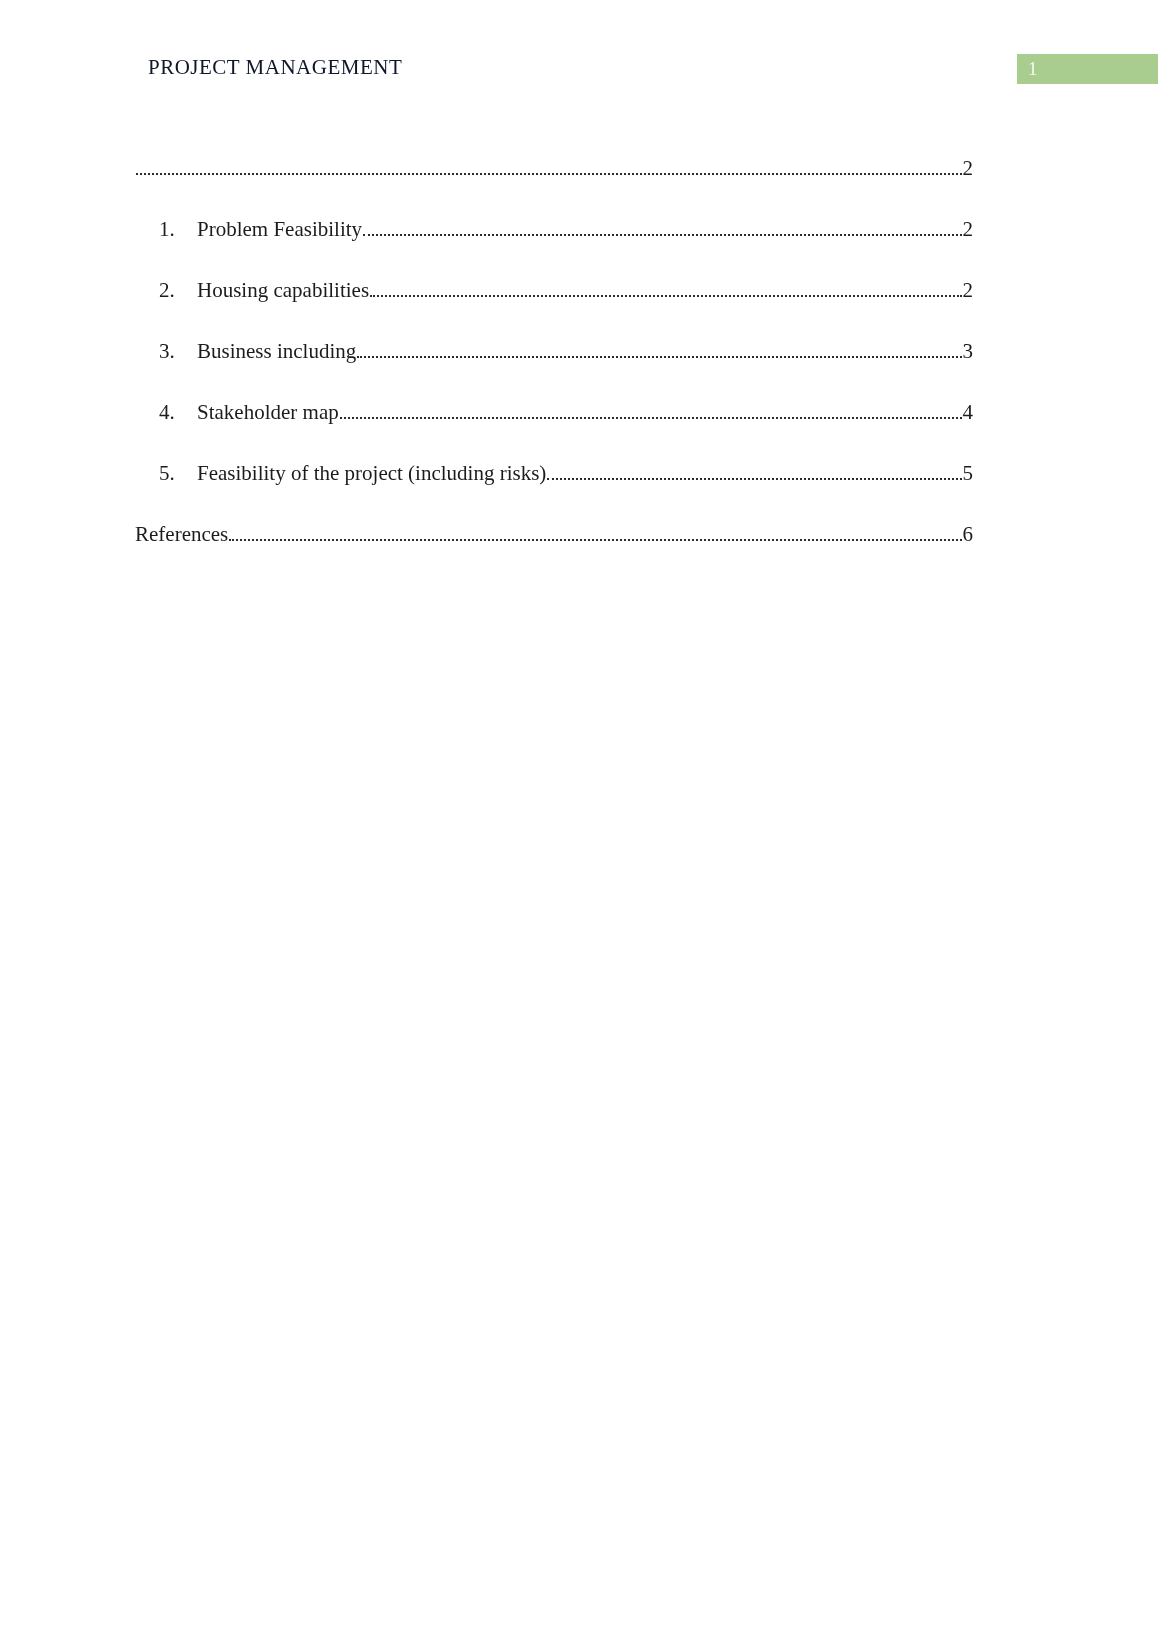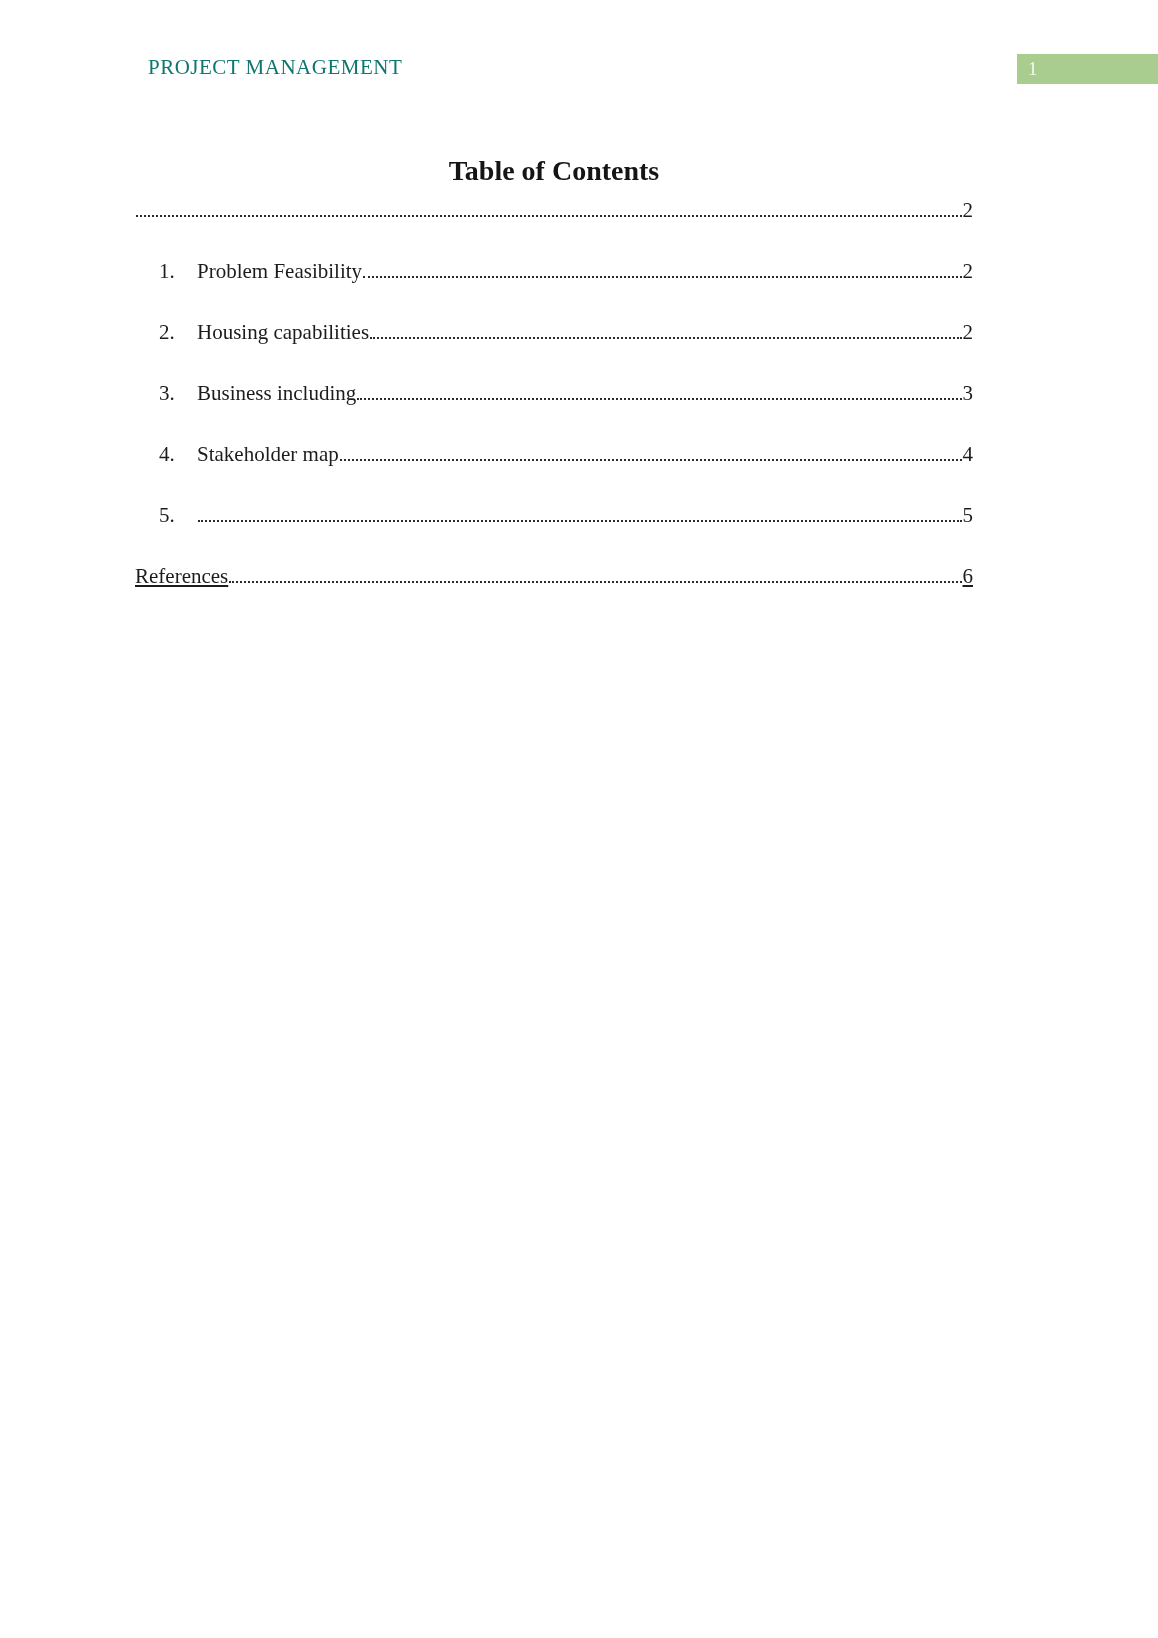--- a/index.html
+++ b/index.html
@@ -16,21 +16,21 @@
     color: #1c1c1c;
     overflow: hidden;
   }
   
   .running-header-title {
     position: absolute;
     top: 55px;
     left: 148px;
     font-size: 21px;
     letter-spacing: 0.5px;
-    color: #0f766e;
+    color: #0f172a;
     white-space: nowrap;
   }
   .page-number-badge {
     position: absolute;
     top: 54px;
     left: 1017px;
     width: 141px;
     height: 30px;
     box-sizing: border-box;
     background: #a8cd8e; 
@@ -53,21 +53,21 @@
     font-weight: bold;
     color: #151515;
   }
   .toc-row {
     display: flex;
     font-size: 21px;
     line-height: 26px;
     margin-bottom: 35px;
     cursor: pointer;
   }
-  .toc-row:last-child { margin-bottom: 0; text-decoration: underline; }
+  .toc-row:last-child { margin-bottom: 0; }
   .toc-num {
     flex: 0 0 62px;
     box-sizing: border-box;
     padding-left: 24px;
   }
   .toc-label {
     white-space: nowrap;
   }
   .toc-leader {
     flex: 1 1 auto;
@@ -84,21 +84,20 @@
 <body>
 
 <div class="page">
 
   <span class="running-header-title">PROJECT MANAGEMENT</span>
 
   <div class="page-number-badge">1</div>
 
   <div class="toc-container">
 
-    <h1 class="toc-title">Table of Contents</h1>
 
     <div class="toc-row">
       <span class="toc-leader"></span>
       <span class="toc-page">2</span>
     </div>
 
     <div class="toc-row">
       <span class="toc-num">1.</span>
       <span class="toc-label">Problem Feasibility</span>
       <span class="toc-leader"></span>
@@ -121,20 +120,21 @@
 
     <div class="toc-row">
       <span class="toc-num">4.</span>
       <span class="toc-label">Stakeholder map</span>
       <span class="toc-leader"></span>
       <span class="toc-page">4</span>
     </div>
 
     <div class="toc-row">
       <span class="toc-num">5.</span>
+      <span class="toc-label">Feasibility of the project (including risks)</span>
       <span class="toc-leader"></span>
       <span class="toc-page">5</span>
     </div>
 
     <div class="toc-row">
       <span class="toc-label">References</span>
       <span class="toc-leader"></span>
       <span class="toc-page">6</span>
     </div>
 

